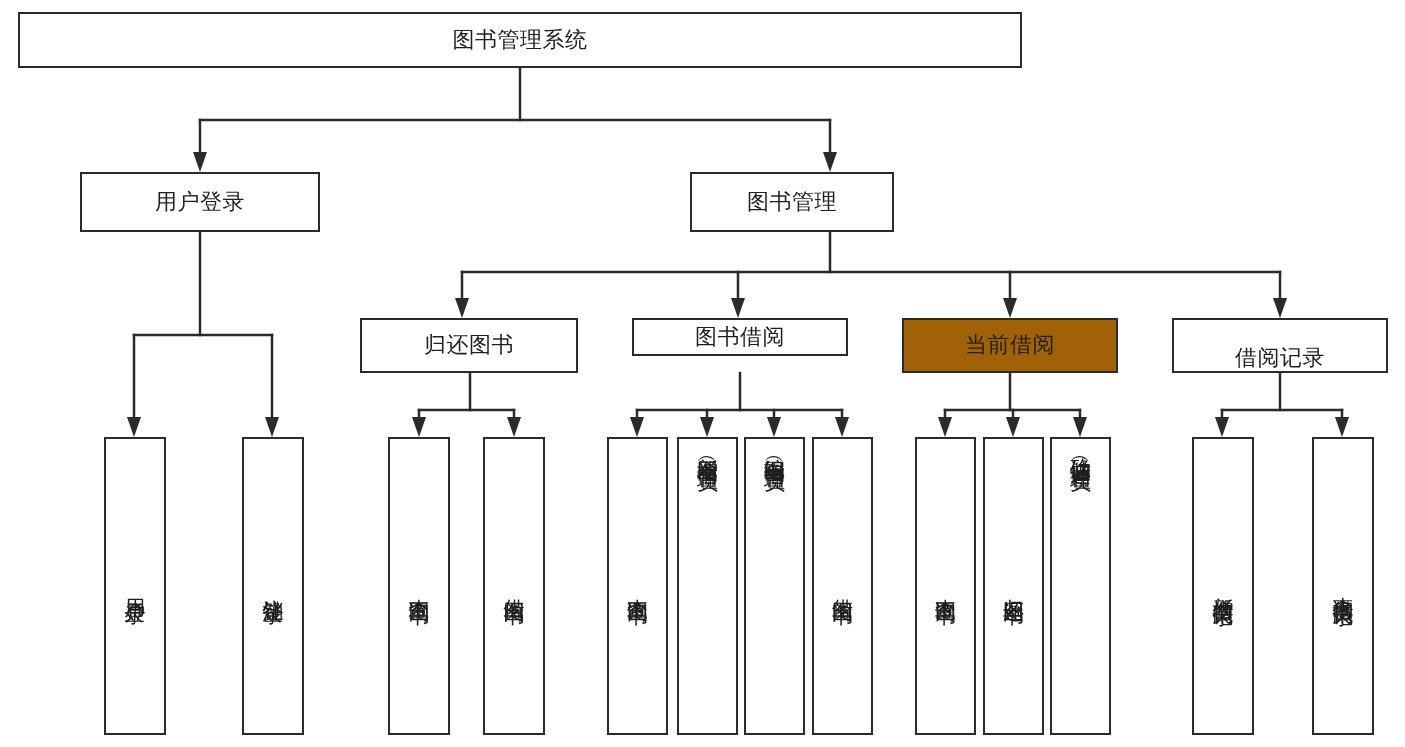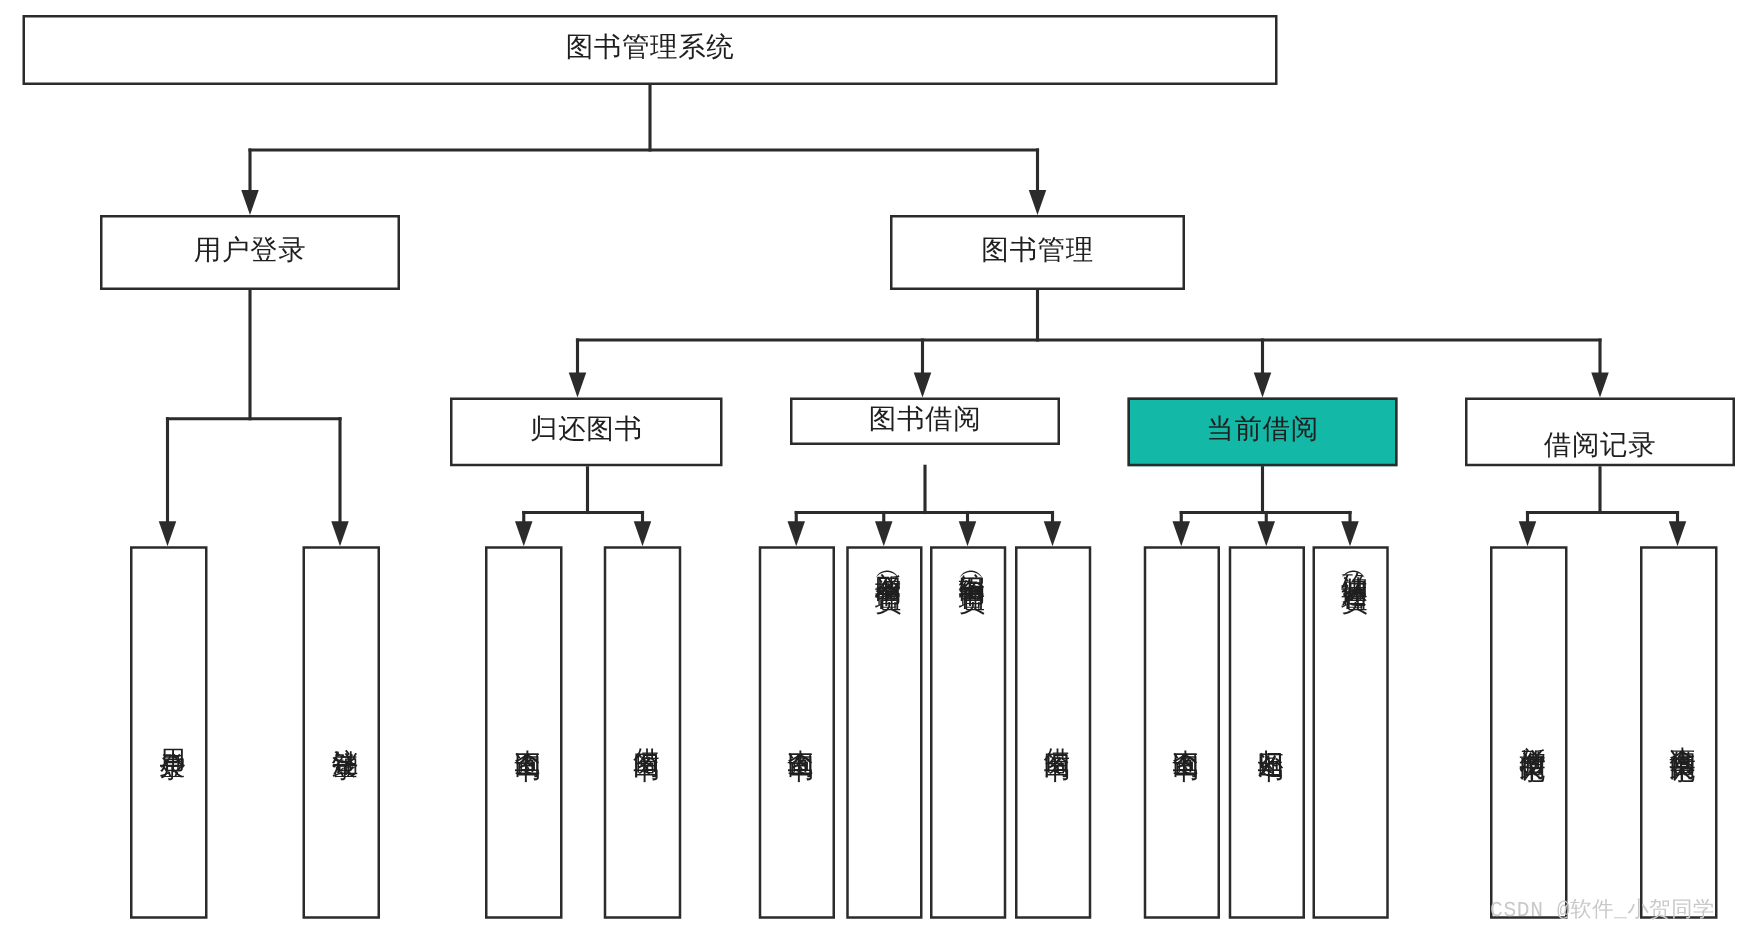--- a/index.html
+++ b/index.html
@@ -10,21 +10,20 @@
   body {
     font-family: "Liberation Sans", "DejaVu Sans", sans-serif;
     color: #1a1a1a;
   }
   #diagram-root {
     position: relative;
     width: 1405px;
     height: 747px;
     background: #ffffff;
     overflow: hidden;
-    font-family: Liberation Mono, monospace;
   }
   svg.edges {
     position: absolute;
     left: 0;
     top: 0;
     width: 1405px;
     height: 747px;
     pointer-events: none;
   }
   .node {
@@ -149,30 +148,30 @@
       </g>
   </svg>
 
   <div id="node-layer">
       <div class="node" style="left: 18px; top: 12px; width: 1004px; height: 56px; border-color: rgb(43, 43, 43); background: rgb(255, 255, 255);">
         <span class="node-label" style="color: rgb(31, 31, 31);">图书管理系统</span>
       </div>
       <div class="node" style="left: 80px; top: 172px; width: 240px; height: 60px; border-color: rgb(43, 43, 43); background: rgb(255, 255, 255);">
         <span class="node-label" style="color: rgb(31, 31, 31);">用户登录</span>
       </div>
-      <div class="node" style="left: 712px; top: 172px; width: 236px; height: 60px; border-color: rgb(43, 43, 43); background: rgb(255, 255, 255);">
+      <div class="node" style="left: 690px; top: 172px; width: 204px; height: 60px; border-color: rgb(43, 43, 43); background: rgb(255, 255, 255);">
         <span class="node-label" style="color: rgb(31, 31, 31);">图书管理</span>
       </div>
       <div class="node" style="left: 360px; top: 318px; width: 218px; height: 55px; border-color: rgb(43, 43, 43); background: rgb(255, 255, 255);">
         <span class="node-label" style="color: rgb(31, 31, 31);">归还图书</span>
       </div>
       <div class="node" style="left: 632px; top: 318px; width: 216px; height: 38px; border-color: rgb(43, 43, 43); background: rgb(255, 255, 255);">
         <span class="node-label" style="color: rgb(31, 31, 31);">图书借阅</span>
       </div>
-      <div class="node" style="left: 902px; top: 318px; width: 216px; height: 55px; border-color: rgb(43, 43, 43); background: #14b8a6;">
+      <div class="node" style="left: 902px; top: 318px; width: 216px; height: 55px; border-color: rgb(43, 43, 43); background: #a16207;">
         <span class="node-label" style="color: rgb(31, 31, 31);">当前借阅</span>
       </div>
       <div class="node" style="left: 1172px; top: 318px; width: 216px; height: 55px; border-color: rgb(43, 43, 43); background: rgb(255, 255, 255); align-items: flex-end;">
         <span class="node-label" style="color: rgb(31, 31, 31);">借阅记录</span>
       </div>
       <div class="node vertical centered" style="left: 104px; top: 437px; width: 62px; height: 298px; border-color: rgb(43, 43, 43); background: rgb(255, 255, 255);">
         <span class="node-label" style="color: rgb(31, 31, 31);">用户登录</span>
       </div>
       <div class="node vertical centered" style="left: 242px; top: 437px; width: 62px; height: 298px; border-color: rgb(43, 43, 43); background: rgb(255, 255, 255);">
         <span class="node-label" style="color: rgb(31, 31, 31);">注销登录</span>
@@ -205,15 +204,14 @@
         <span class="node-label" style="color: rgb(31, 31, 31);">确认归还（管理员）</span>
       </div>
       <div class="node vertical centered" style="left: 1192px; top: 437px; width: 62px; height: 298px; border-color: rgb(43, 43, 43); background: rgb(255, 255, 255);">
         <span class="node-label" style="color: rgb(31, 31, 31);">新增借阅记录</span>
       </div>
       <div class="node vertical centered" style="left: 1312px; top: 437px; width: 62px; height: 298px; border-color: rgb(43, 43, 43); background: rgb(255, 255, 255);">
         <span class="node-label" style="color: rgb(31, 31, 31);">查询借阅记录</span>
       </div>
     </div>
 
-  <div class="watermark" style="left: 1192px; top: 716px; color: rgb(201, 201, 201);">CSDN @软件_小贺同学</div>
 
 </div>
 
 </body></html>

